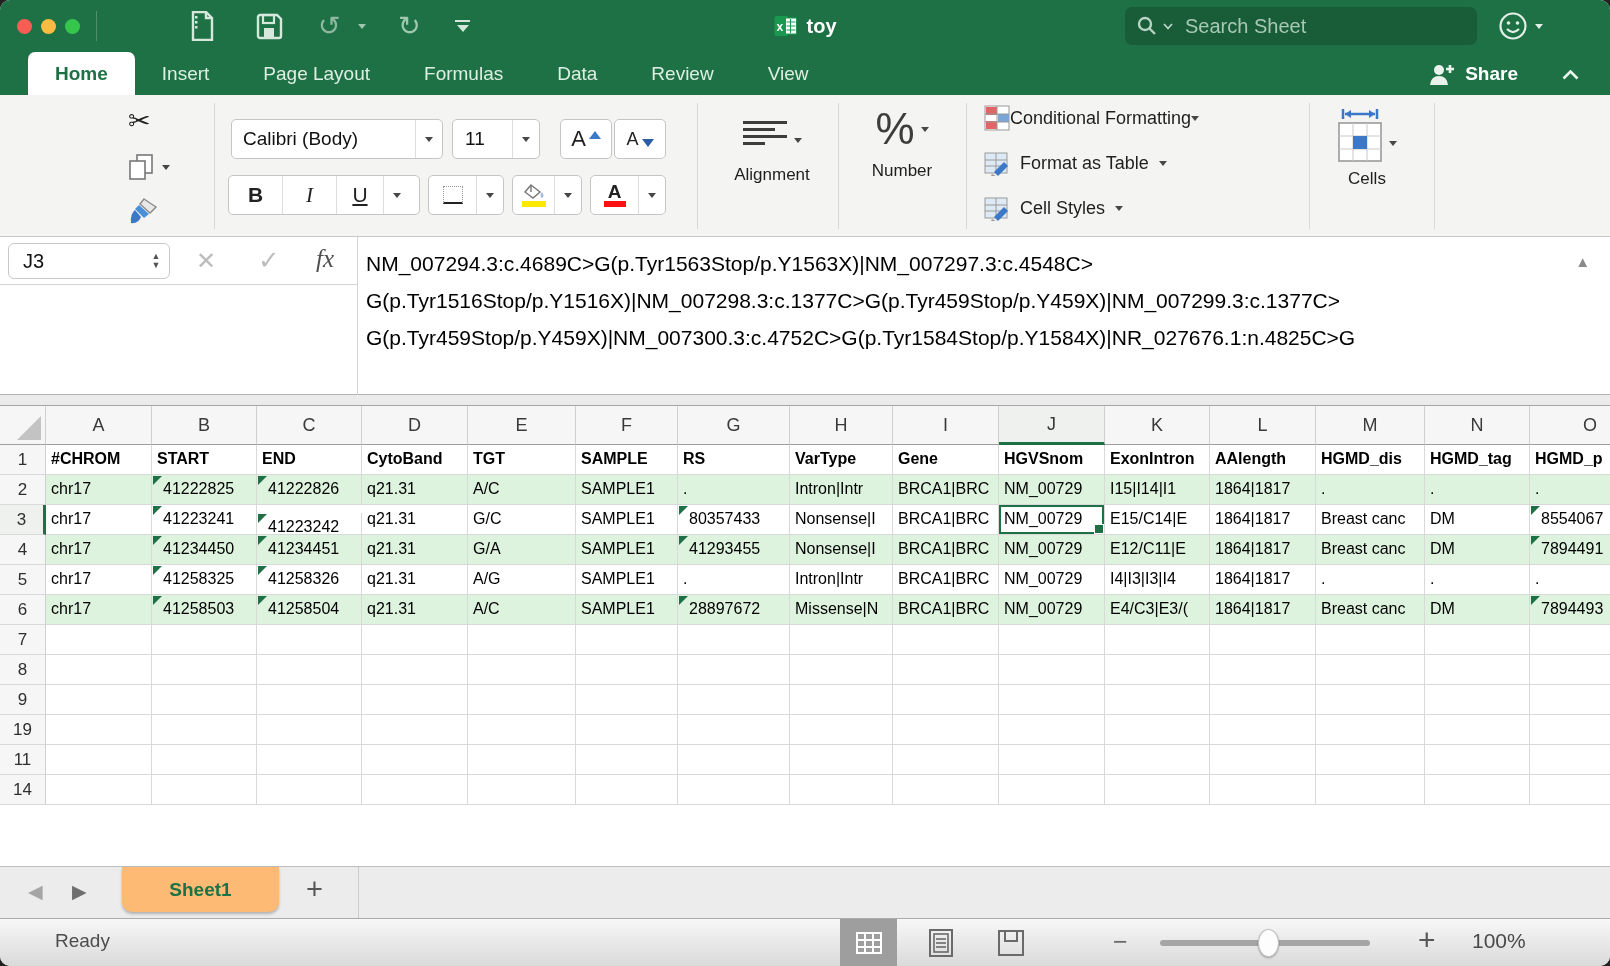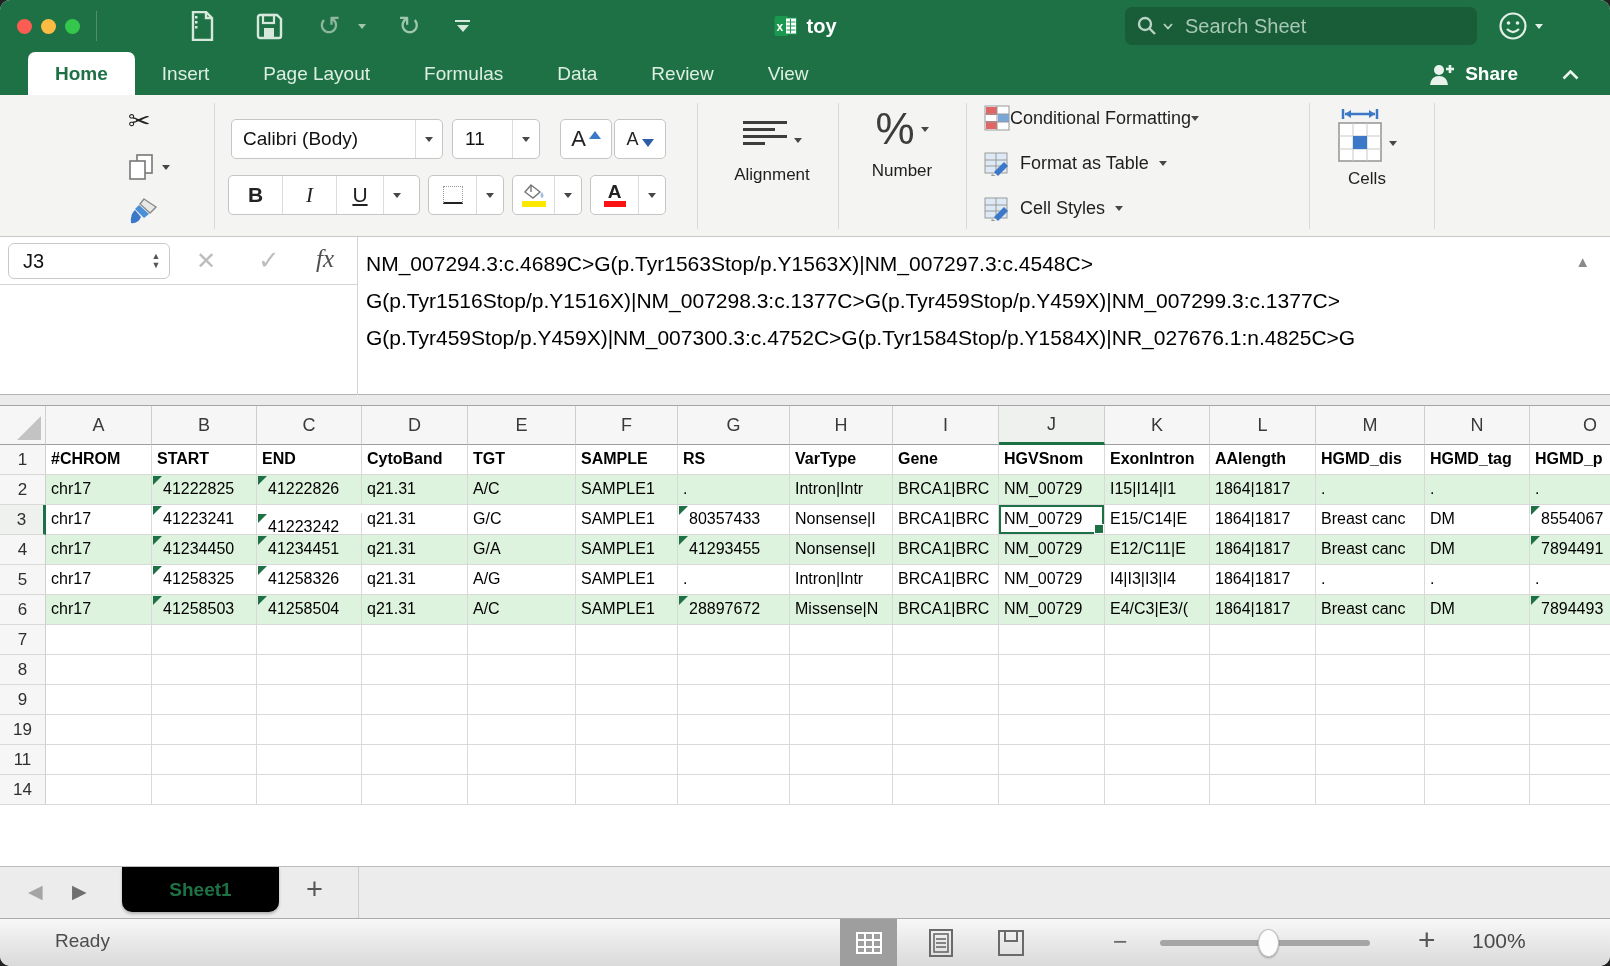--- a/index.html
+++ b/index.html
@@ -68,21 +68,21 @@
   .gc{ position:relative; flex:0 0 auto; border-right:1px solid #d9d9d9; border-bottom:1px solid #d9d9d9; font-size:16px; line-height:28px; padding-left:5px; white-space:nowrap; overflow:hidden; color:#000; background:#fff; }
   .grow.greenrow .gc{ background:#def3de; }
   .grow.hdrrow .gc{ font-weight:bold; }
   .gc.tri{ padding-left:11px; }
   .gc.tri:before{ content:""; position:absolute; left:1px; top:1px; border-top:9px solid #1e7145; border-right:9px solid transparent; }
   .gc.sel{ box-shadow:inset 0 0 0 2px #1e7145; }
   .gc.sel:after{ content:""; position:absolute; right:0; bottom:0; width:8px; height:8px; background:#1e7145; border:1px solid #fff; }
   
   .sheetbar{ position:absolute; top:866px; left:0; right:0; height:52px; background:#ececec; border-top:1px solid #bdbdbd; }
   .nav-arrow{ position:absolute; top:13px; font-size:19px; color:#7d7d7d; }
-  .sheettab{ position:absolute; left:122px; top:0; width:157px; height:45px; background:#000000; border-radius:0 0 10px 10px; box-shadow:0 2px 3px rgba(0,0,0,.25); display:flex; align-items:center; justify-content:center; color:#1e7145; font-weight:bold; font-size:19px; }
+  .sheettab{ position:absolute; left:122px; top:0; width:157px; height:45px; background:#fdba74; border-radius:0 0 10px 10px; box-shadow:0 2px 3px rgba(0,0,0,.25); display:flex; align-items:center; justify-content:center; color:#1e7145; font-weight:bold; font-size:19px; }
   .addsheet{ position:absolute; left:306px; top:6px; font-size:29px; color:#565656; }
   .sheet-div{ position:absolute; left:358px; top:0; width:1px; height:52px; background:#cdcdcd; }
   
   .statusbar{ position:absolute; top:918px; left:0; right:0; height:48px; background:linear-gradient(#f7f7f7,#dadada); border-top:1px solid #ababab; border-radius:0 0 10px 10px; }
   .ready{ position:absolute; left:55px; top:11px; font-size:19px; color:#4d4d4d; }
   .view-btn{ position:absolute; top:0; width:57px; height:47px; display:flex; align-items:center; justify-content:center; }
   .view-btn.selected{ background:#9e9e9e; }
   .zoom-minus{ position:absolute; left:1113px; top:8px; font-size:25px; color:#6a6a6a; }
   .zoom-track{ position:absolute; left:1160px; top:21px; width:210px; height:6px; background:#a5a5a5; border-radius:3px; }
   .zoom-thumb{ position:absolute; left:98px; top:-11px; width:21px; height:28px; background:#fdfdfd; border:1px solid #c2c2c2; border-radius:50%; box-shadow:0 1px 2px rgba(0,0,0,.3); }

